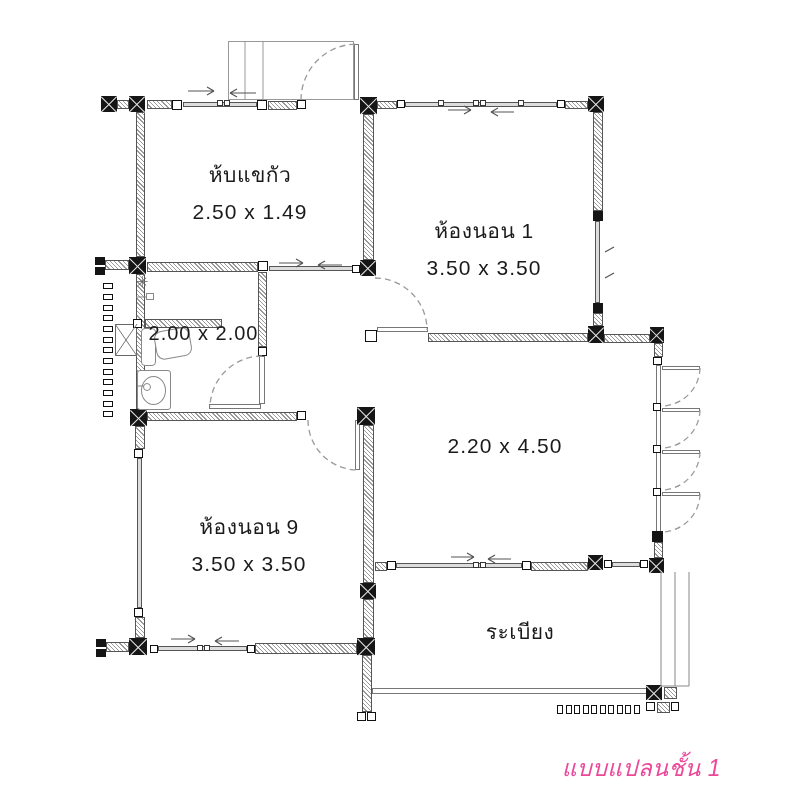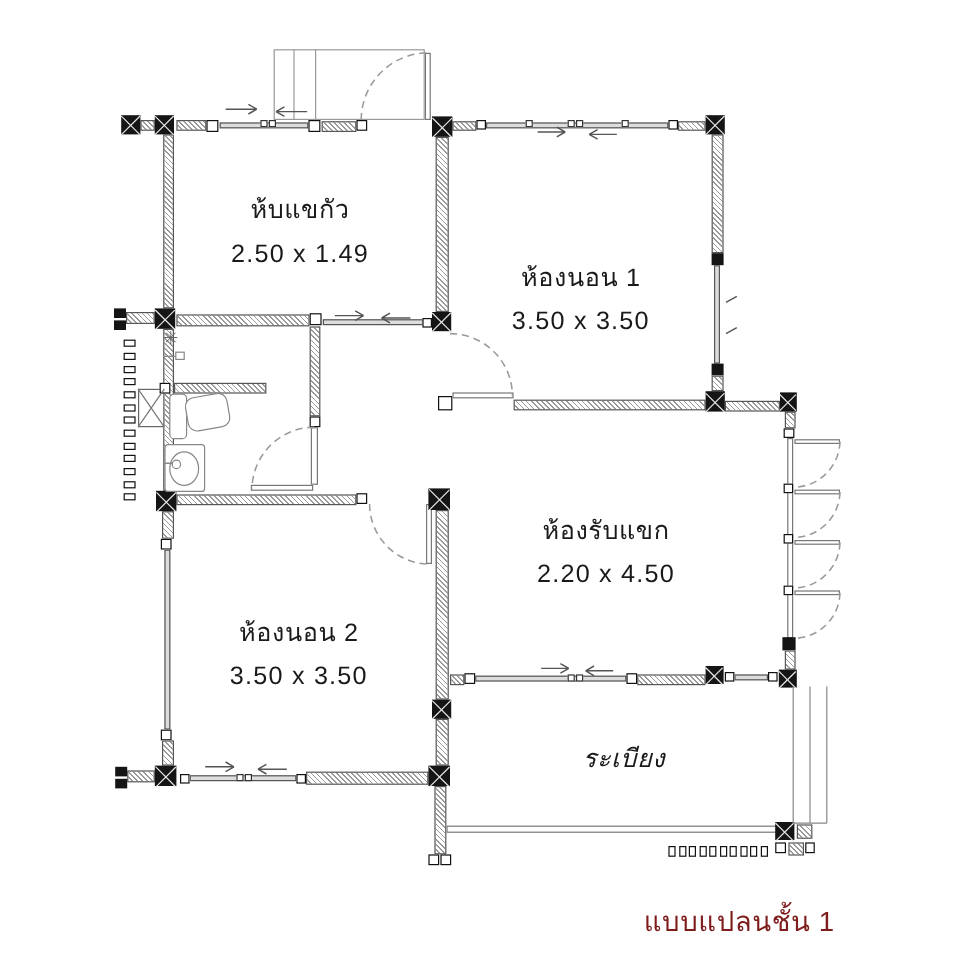--- a/index.html
+++ b/index.html
@@ -26,22 +26,22 @@
   .l{position:absolute;background:#fff;border:1px solid #777;box-sizing:border-box;}
   
   .d{position:absolute;background:#fff;border:1.6px solid #111;box-sizing:border-box;}
   
   .f{position:absolute;background:#fff;border:1.2px solid #888;box-sizing:border-box;}
   .svgov{position:absolute;left:0;top:0;pointer-events:none;}
   .lbl{position:absolute;color:#1a1a1a;text-align:center;white-space:nowrap;}
   .lbl .nm{display:block;font-size:21px;letter-spacing:.5px;}
   .lbl .dm{display:block;font-size:21px;letter-spacing:1px;margin-top:9px;}
   .lbl-sm .nm,.lbl-sm .dm{font-size:20px;}
-  .caption{position:absolute;left:511px;top:750px;width:210px;text-align:center;
-           font-size:23px;color:#7f1d1d;letter-spacing:.5px;}
+  .caption{position:absolute;left:511px;top:750px;width:210px;text-align:right;
+           font-size:23px;color:#ec4899;letter-spacing:.5px;font-style:italic;}
   .shower{position:absolute;left:136px;top:273px;font-size:15px;color:#666;}
 </style>
 </head>
 <body>
 
 <div class="plan">
 
   <div>
 
     <i class="l" style="left:228px;top:41px;width:126px;height:59px;border-color:#999;"></i>
@@ -254,28 +254,28 @@
   <div>
     <div class="lbl" style="left:164px;top:158px;width:172px;">
       <span class="nm">ห้บแขกัว</span>
       <span class="dm">2.50 x 1.49</span>
     </div>
     <div class="lbl" style="left:398px;top:190px;width:172px;margin-top:24px;">
       <span class="nm">ห้องนอน 1</span>
       <span class="dm">3.50 x 3.50</span>
     </div>
     <div class="lbl lbl-sm" style="left:126px;top:313px;width:155px;">
+      <span class="dm">2.00 x 2.00</span>
     </div>
     <div class="lbl" style="left:419px;top:425px;width:172px;">
-      <span class="nm">ห้องรับแขก</span>
       <span class="dm">2.20 x 4.50</span>
     </div>
     <div class="lbl" style="left:163px;top:510px;width:172px;">
-      <span class="nm">ห้องนอน 2</span>
+      <span class="nm">ห้องนอน 9</span>
       <span class="dm">3.50 x 3.50</span>
     </div>
-    <div class="lbl" style="left:445px;top:615px;width:150px;font-style:italic;">
+    <div class="lbl" style="left:445px;top:615px;width:150px;">
       <span class="nm">ระเบียง</span>
     </div>
     <div class="caption">แบบแปลนชั้น 1</div>
   </div>
 
 </div>
 
 </body></html>

